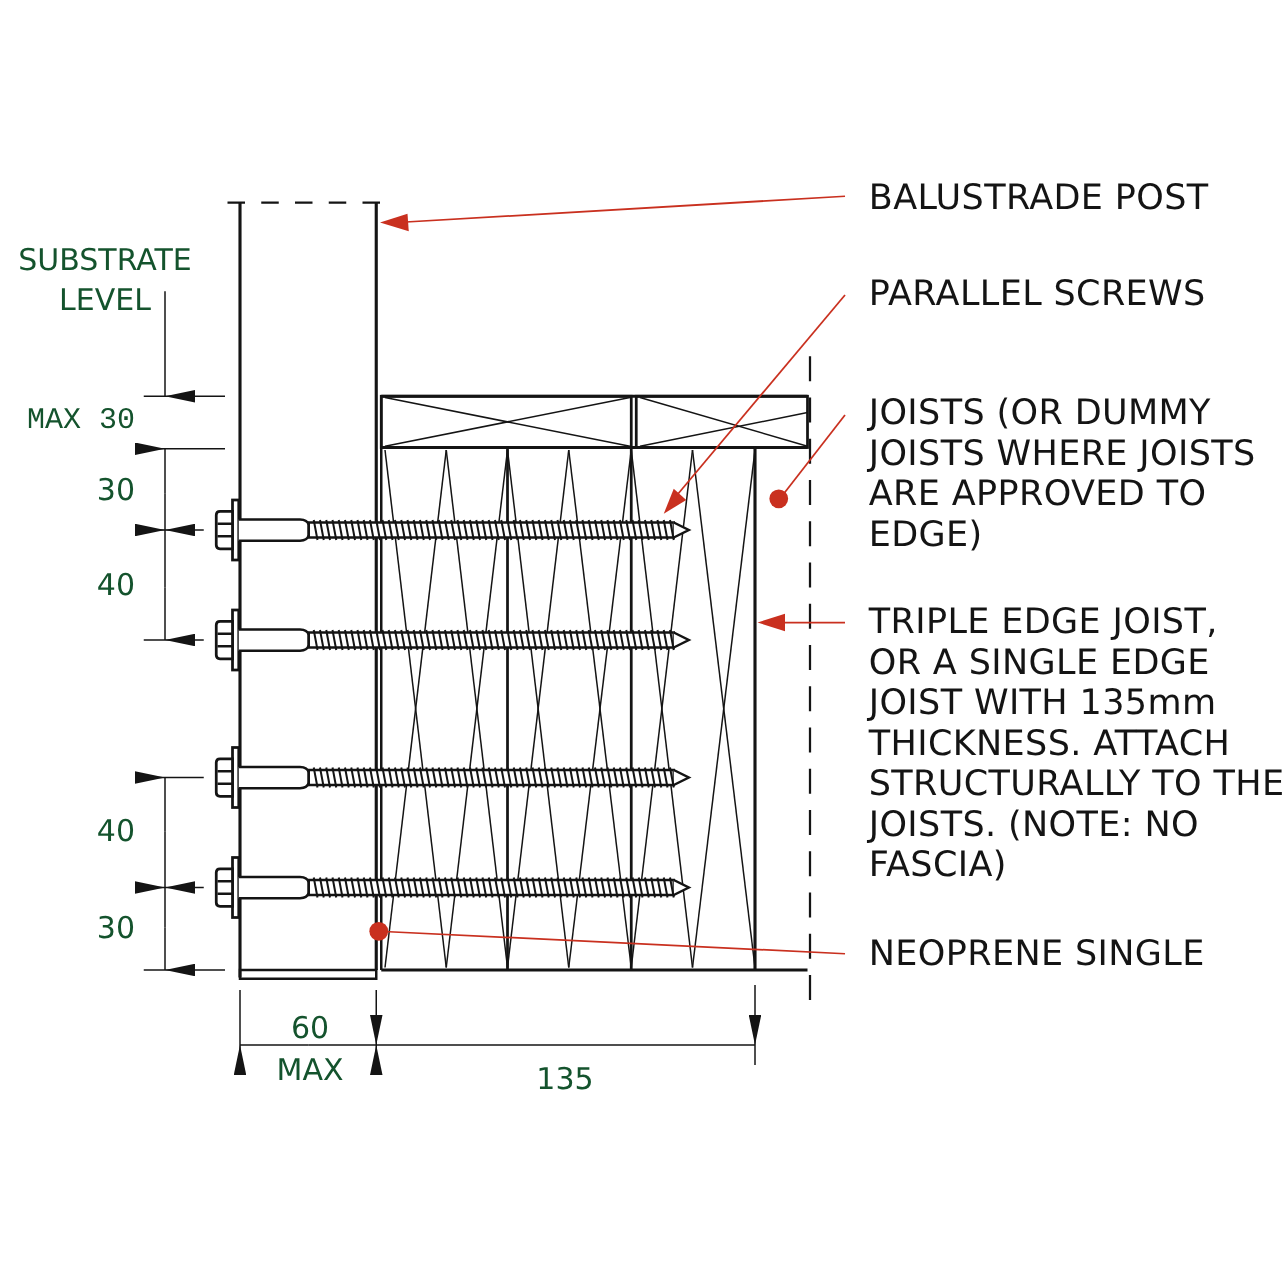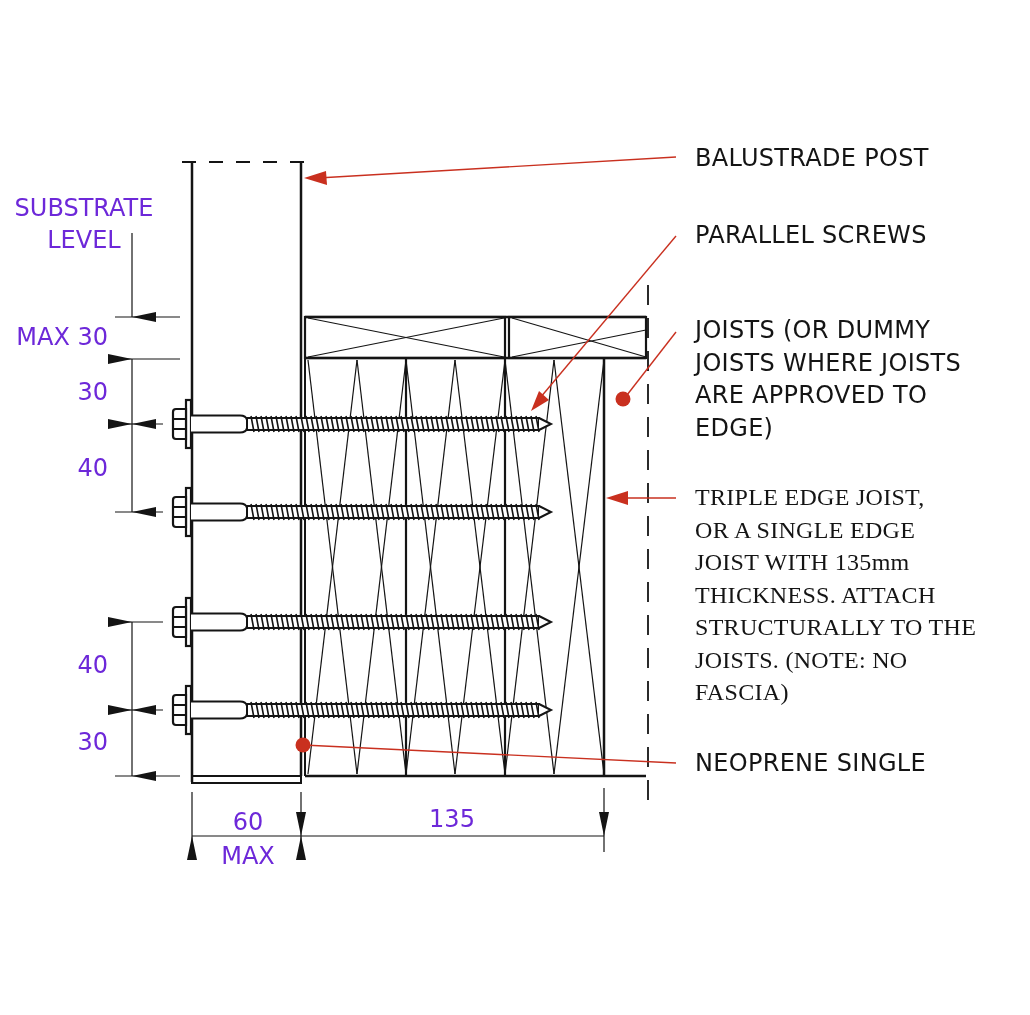--- a/index.html
+++ b/index.html
@@ -1,19 +1,19 @@
 <!DOCTYPE html>
 <html><head>
 <meta charset="utf-8">
 <style>
   html, body { margin: 0; padding: 0; background: #ffffff; }
   body { width: 1030px; height: 1015px; position: relative; overflow: hidden; font-family: "DejaVu Sans", sans-serif; }
   #drawing { position: absolute; left: 0; top: 0; }
-  .lbl { position: absolute; font-family: "DejaVu Sans", sans-serif; font-size: 24px; color: #141414; line-height: 32.5px; white-space: pre; letter-spacing: 0.3px; }
-  .dim { position: absolute; font-family: "DejaVu Sans", sans-serif; font-size: 24px; color: #6d28d9; line-height: 28px; white-space: pre; }
+  .lbl { position: absolute; font-family: "DejaVu Sans", sans-serif; font-size: 28px; color: #141414; line-height: 32.5px; white-space: pre; letter-spacing: 0.3px; }
+  .dim { position: absolute; font-family: "DejaVu Sans", sans-serif; font-size: 24px; color: #14532d; line-height: 28px; white-space: pre; }
   .dim.r { text-align: right; }
   .dim.c { text-align: center; }
 </style>
 </head>
 <body>
 
 <svg id="drawing" width="1030" height="1015" viewBox="0 0 1030 1015" xmlns="http://www.w3.org/2000/svg">
   <defs>
     <marker id="arrBlk" viewBox="0 0 10 10" refX="10" refY="5" markerWidth="10" markerHeight="10" orient="auto-start-reverse" markerUnits="userSpaceOnUse">
       <path d="M0,1.5 L10,5 L0,8.5 z" fill="#141414"></path>
@@ -152,32 +152,32 @@
     <circle cx="303" cy="745" r="7.5" stroke="none"></circle>
   </g>
 </svg>
 
 <div class="lbl" style="left:695px; top:142px;">BALUSTRADE POST</div>
 <div class="lbl" style="left:695px; top:219px;">PARALLEL SCREWS</div>
 <div class="lbl" style="left:695px; top:314px;">JOISTS (OR DUMMY
 JOISTS WHERE JOISTS
 ARE APPROVED TO
 EDGE)</div>
-<div class="lbl" style="left:695px; top:481px;font-family:Liberation Serif, serif;">TRIPLE EDGE JOIST,
+<div class="lbl" style="left:695px; top:481px;">TRIPLE EDGE JOIST,
 OR A SINGLE EDGE
 JOIST WITH 135mm
 THICKNESS. ATTACH
 STRUCTURALLY TO THE
 JOISTS. (NOTE: NO
 FASCIA)</div>
 <div class="lbl" style="left:695px; top:747px;">NEOPRENE SINGLE</div>
 
 <div class="dim c" style="left:0px; top:192px; width:168px; line-height:32px;">SUBSTRATE
 LEVEL</div>
-<div class="dim r" style="left:0px; top:323px; width:108px;">MAX 30</div>
+<div class="dim r" style="left:0px; top:323px; width:108px;font-family:Liberation Mono, monospace;">MAX 30</div>
 <div class="dim r" style="left:0px; top:378px; width:108px;">30</div>
 <div class="dim r" style="left:0px; top:454px; width:108px;">40</div>
 <div class="dim r" style="left:0px; top:651px; width:108px;">40</div>
 <div class="dim r" style="left:0px; top:728px; width:108px;">30</div>
 
 <div class="dim c" style="left:196px; top:805px; width:104px; line-height:34px;">60
 MAX</div>
-<div class="dim c" style="left:402px; top:805px; width:100px;">135</div>
+<div class="dim c" style="left:402px; top:849px; width:100px;">135</div>
 
 </body></html>

